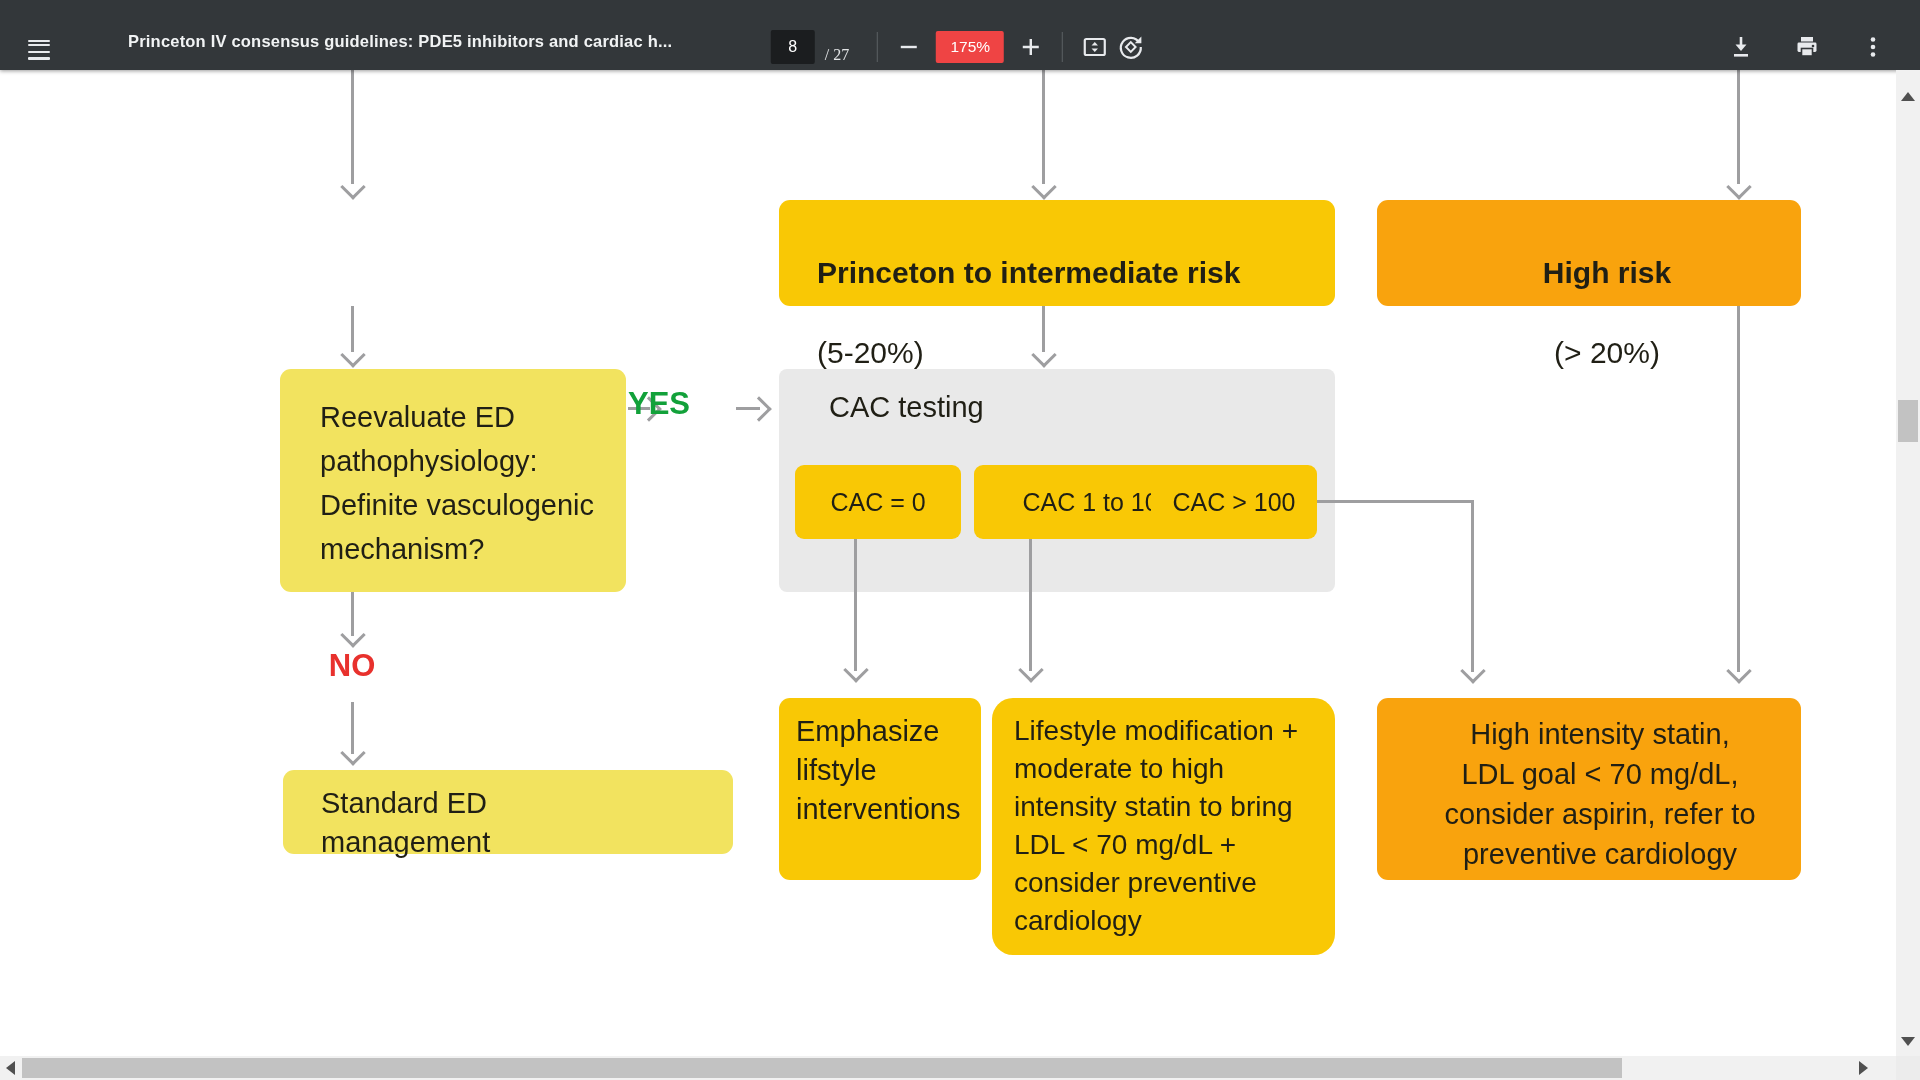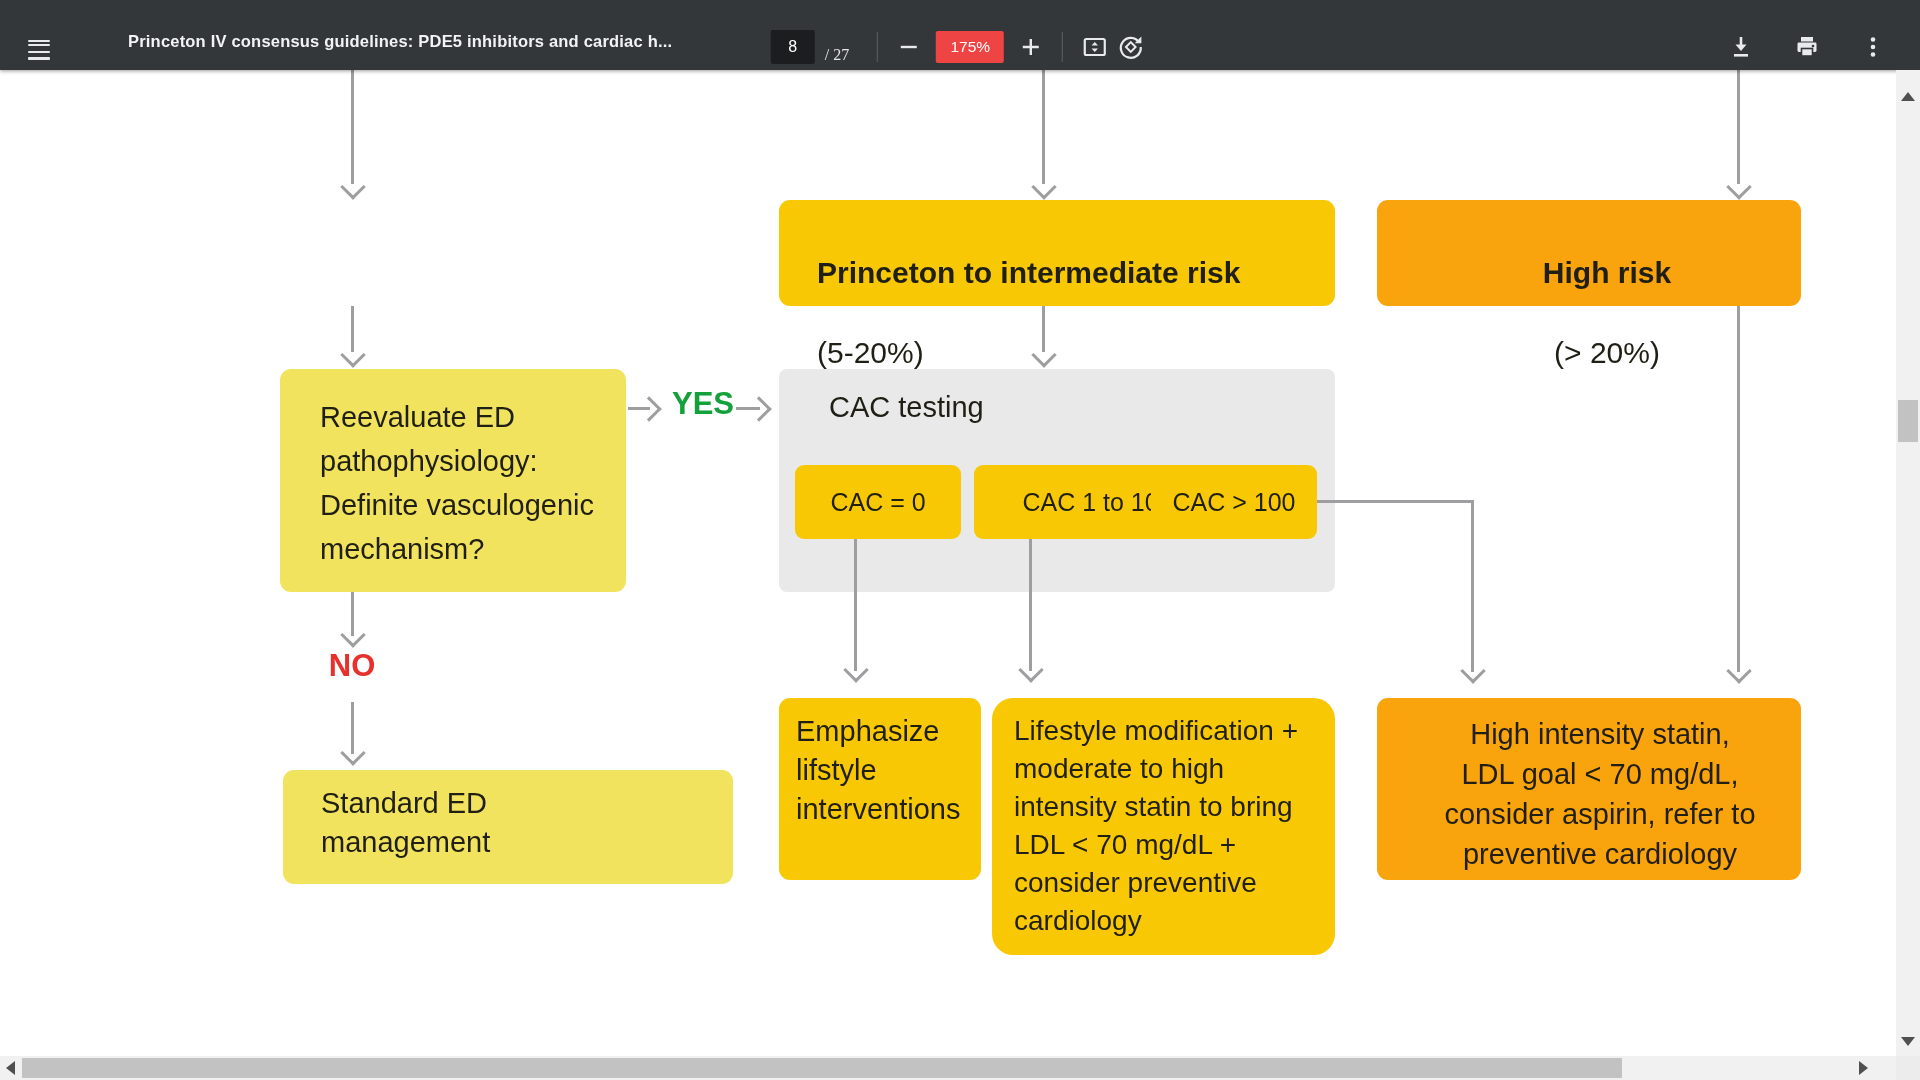--- a/index.html
+++ b/index.html
@@ -90,38 +90,38 @@
   <div class="vl" style="left:1042px;top:236px;height:46px;"></div>
   <div class="chev-d" style="left:1035px;top:276px;"></div>
 
   <div class="bx light" style="left:280px;top:299px;width:346px;height:223px;padding:26px 0 0 40px;line-height:44px;">Reevaluate ED
 pathophysiology:
 Definite vasculogenic
 mechanism?</div>
 
   <div class="hl" style="left:628px;top:337px;width:22px;"></div>
   <div class="chev-r" style="left:640px;top:330px;"></div>
-  <div class="yes" style="left:672px;top:316px;">YES</div>
+  <div class="yes" style="left:628px;top:316px;">YES</div>
   <div class="hl" style="left:736px;top:337px;width:24px;"></div>
   <div class="chev-r" style="left:750px;top:330px;"></div>
 
   <div class="abs" style="left:779px;top:299px;width:556px;height:223px;background:var(--panel_gray);border-radius:8px;">
     <div class="abs" style="left:50px;top:22px;font-size:29px;color:#201F15;">CAC testing</div>
   </div>
   <div class="cacbox" style="left:795px;top:395px;width:166px;height:74px;">CAC = 0</div>
   <div class="cacbox" style="left:974px;top:395px;width:165px;height:74px;padding-left:41px;">CAC 1 to 100</div>
   <div class="cacbox" style="left:1151px;top:395px;width:166px;height:74px;">CAC  &gt; 100</div>
 
   <div class="vl" style="left:351px;top:522px;height:44px;"></div>
   <div class="chev-d" style="left:344px;top:556px;"></div>
   <div class="no" style="left:322px;top:578px;width:60px;">NO</div>
   <div class="vl" style="left:351px;top:632px;height:52px;"></div>
   <div class="chev-d" style="left:344px;top:674px;"></div>
 
-  <div class="bx light" style="left:283px;top:700px;width:450px;height:114px;padding:14px 0 0 38px;">Standard ED
+  <div class="bx light" style="left:283px;top:700px;width:450px;height:84px;padding:14px 0 0 38px;">Standard ED
 management</div>
 
   <div class="vl" style="left:854px;top:469px;height:132px;"></div>
   <div class="chev-d" style="left:847px;top:591px;"></div>
   <div class="vl" style="left:1029px;top:469px;height:132px;"></div>
   <div class="chev-d" style="left:1022px;top:591px;"></div>
   <div class="hl" style="left:1317px;top:430px;width:157px;"></div>
   <div class="vl" style="left:1471px;top:430px;height:172px;"></div>
   <div class="chev-d" style="left:1464px;top:592px;"></div>
   <div class="vl" style="left:1737px;top:236px;height:366px;"></div>

